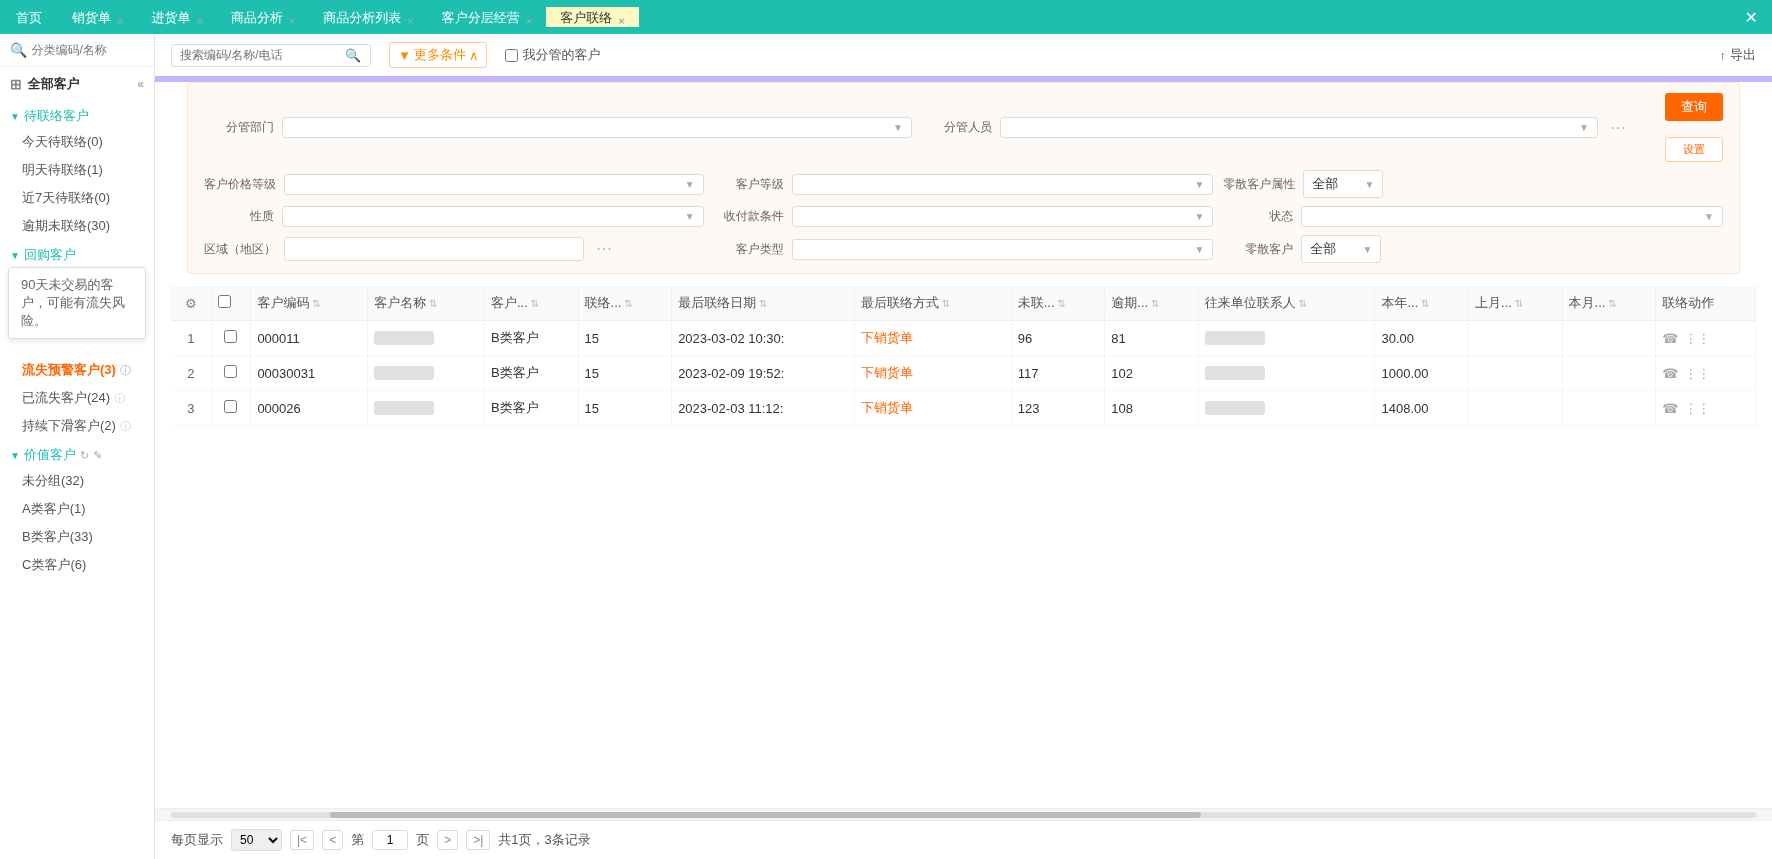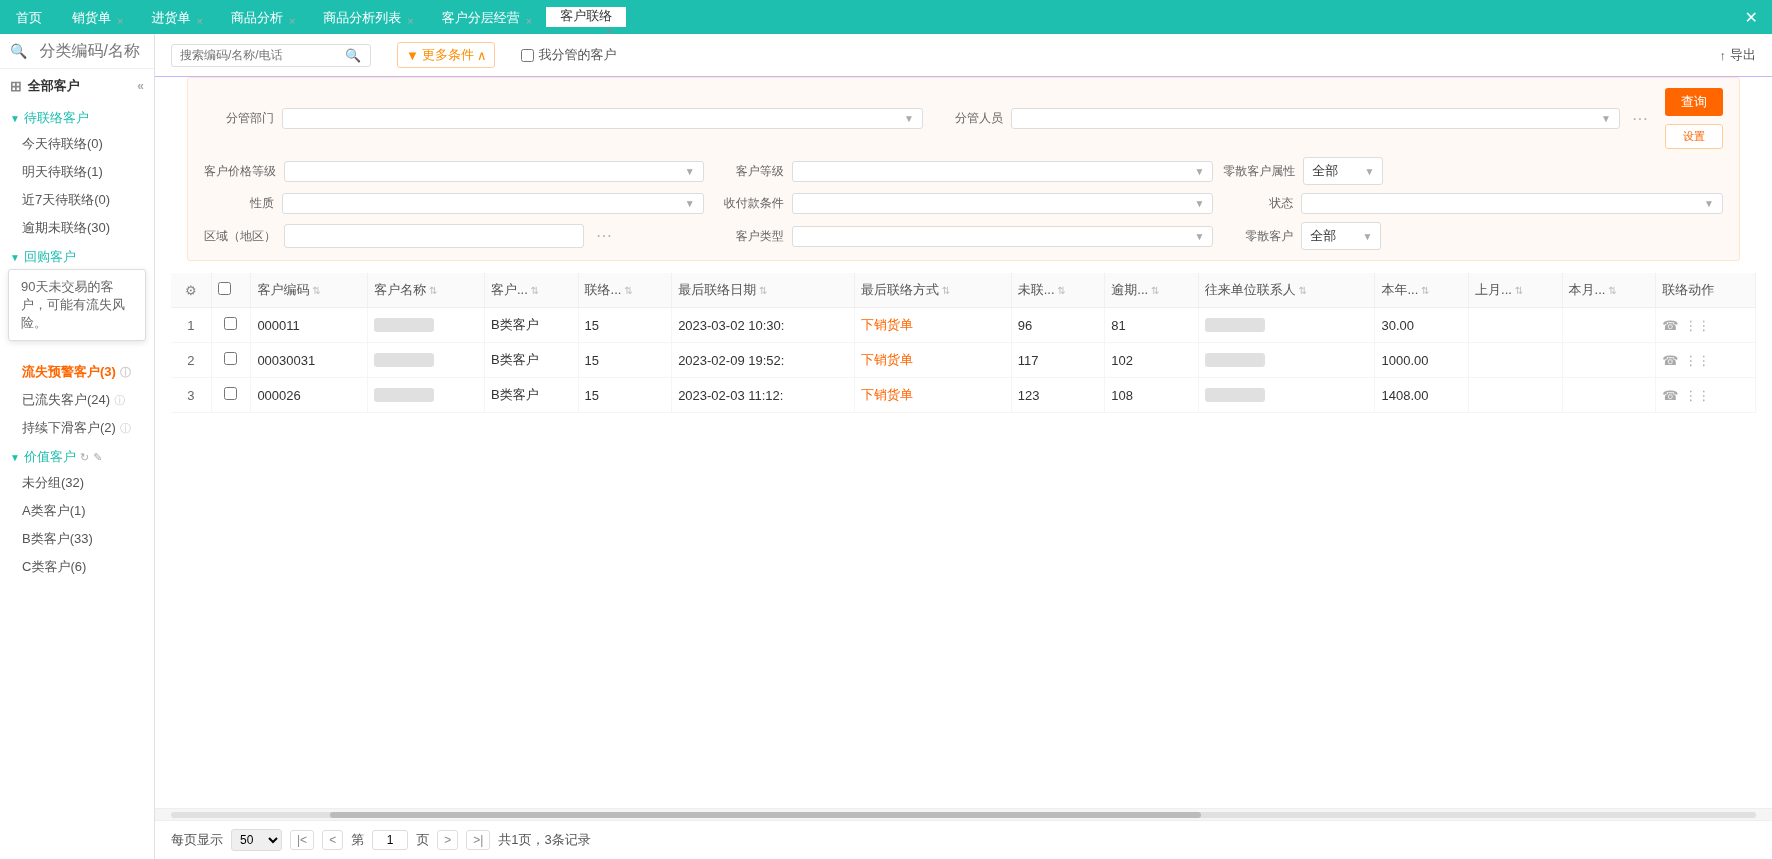--- a/index.html
+++ b/index.html
@@ -19,23 +19,22 @@
       align-items: flex-end;
       height: 20px;
       padding: 0 14px;
       cursor: pointer;
       color: #fff;
       font-size: 13px;
       white-space: nowrap;
       position: relative;
     }
     .tab-item.active {
-      background: #ffffff;
+      background: #fef9c3;
       color: #333;
-      flex-direction: column;
     }
     .tab-item .tab-close {
       margin-left: 6px;
       font-size: 11px;
       color: #aaa;
       cursor: pointer;
     }
     .tab-item.active .tab-close { color: #888; }
     .tab-home { padding: 0 16px; font-size: 13px; }
     .tab-spacer { flex: 1; }
@@ -65,25 +64,24 @@
     }
     .sidebar-search {
       display: flex;
       align-items: center;
       padding: 8px 10px;
       border-bottom: 1px solid #eee;
     }
     .sidebar-search input {
       border: none;
       outline: none;
-      font-size: 16px;
+      font-size: 12px;
       color: #0f172a;
       width: 100%;
       background: transparent;
-      margin-left: 8px;
     }
     .sidebar-search-icon { color: #ccc; margin-right: 4px; font-size: 14px; }
 
     .sidebar-all-customers {
       display: flex;
       align-items: center;
       padding: 8px 10px;
       font-size: 13px;
       font-weight: bold;
       color: #333;
@@ -132,24 +130,24 @@
       flex: 1;
       display: flex;
       flex-direction: column;
       overflow: hidden;
       background: #fff;
     }
 
     
     .filter-bar {
       padding: 8px 16px;
-      border-bottom: 1px solid #c4b5fd;
-      display: flex;
-      align-items: center;
-      gap: 26px;
+      border-bottom: 6px solid #c4b5fd;
+      display: flex;
+      align-items: center;
+      gap: 18px;
       background: #fff;
     }
     .search-input-wrap {
       display: flex;
       align-items: center;
       border: 1px solid #ddd;
       border-radius: 3px;
       padding: 3px 8px;
       width: 200px;
     }
@@ -239,22 +237,22 @@
       display: flex;
       align-items: center;
       justify-content: space-between;
       cursor: pointer;
     }
     .filter-select-arrow { color: #aaa; font-size: 10px; }
     .filter-more-btn { color: #aaa; font-size: 16px; cursor: pointer; padding: 0 4px; }
     .action-buttons {
       display: flex;
       flex-direction: column;
-      gap: 8px;
-      margin-left: 3px;
+      gap: 16px;
+      margin-left: 25px;
     }
     .btn-search {
       background: #ff6600;
       color: #fff;
       border: none;
       border-radius: 3px;
       padding: 5px 16px;
       font-size: 13px;
       cursor: pointer;
     }

